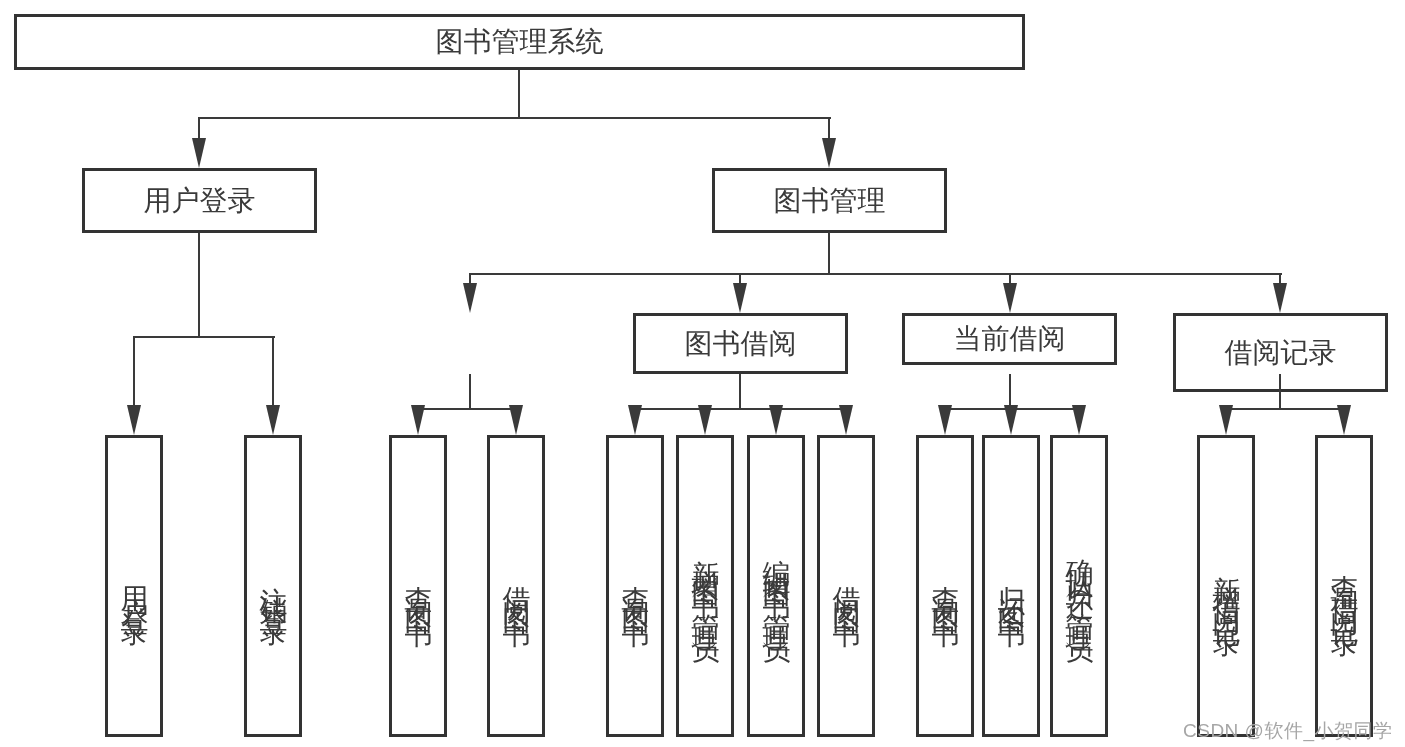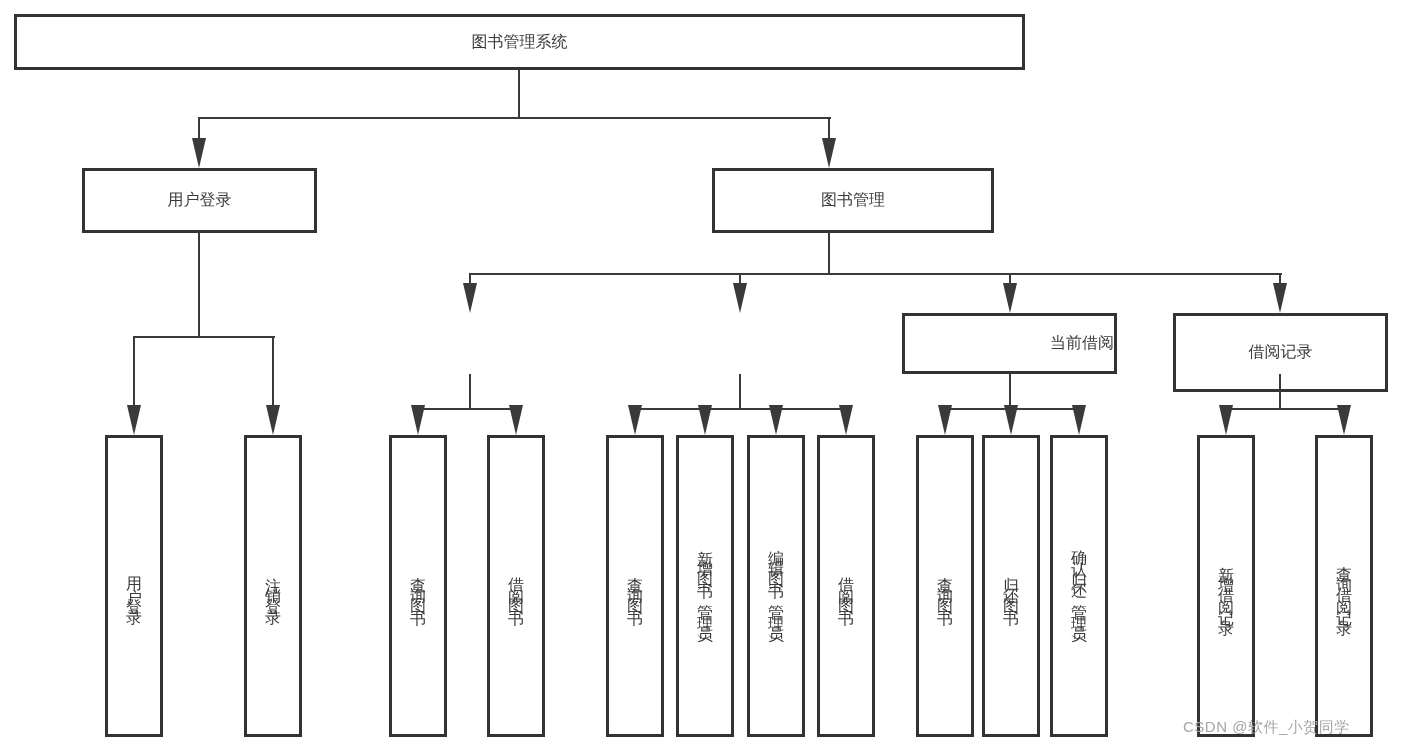--- a/index.html
+++ b/index.html
@@ -2,38 +2,38 @@
 <html><head>
 <meta charset="utf-8">
 <style>
   html,body { margin:0; padding:0; background:#ffffff; }
   #canvas {
     position:relative; width:1405px; height:747px; background:#ffffff;
     font-family:"Liberation Sans", sans-serif; overflow:hidden;
   }
   .box {
     position:absolute; box-sizing:border-box; background:#ffffff;
-    border:3px solid #333333; color:#3a3a3a; font-size:16px;
+    border:3px solid #333333; color:#3a3a3a; font-size:28px;
     display:flex; align-items:center; justify-content:center;
     white-space:nowrap;
   }
   .vtext {
     writing-mode:vertical-rl; text-orientation:mixed;
     letter-spacing:11px; line-height:1; white-space:normal;
   }
   .vline { position:absolute; width:2px; background:#3a3a3a; }
   .hline { position:absolute; height:2px; background:#3a3a3a; }
   .tri {
     position:absolute; width:0; height:0;
     border-left:7px solid transparent; border-right:7px solid transparent;
     border-top:30px solid #3a3a3a;
   }
   .watermark {
     position:absolute; left:1183px; top:718px; z-index:5;
-    color:#a6a6a6; font-size:15px; letter-spacing:0.5px;
+    color:#a6a6a6; font-size:19px; letter-spacing:0.5px;
   }
 </style>
 </head>
 <body>
 
 <div id="canvas">
 
   <div class="box" style="left:14px; top:14px; width:1011px; height:56px;">
     <span>图书管理系统</span>
   </div>
@@ -41,21 +41,21 @@
   <div class="vline" style="left:518px; top:70px;  height:48px;"></div>
   <div class="hline" style="left:198px; top:117px; width:633px;"></div>
   <div class="vline" style="left:198px; top:117px; height:25px;"></div>
   <div class="tri" style="left:192px; top:138px;"></div>
   <div class="vline" style="left:828px; top:117px; height:25px;"></div>
   <div class="tri" style="left:822px; top:138px;"></div>
 
   <div class="box" style="left:82px; top:168px; width:235px; height:65px;">
     <span>用户登录</span>
   </div>
-  <div class="box" style="left:712px; top:168px; width:282px; height:65px;">
+  <div class="box" style="left:712px; top:168px; width:235px; height:65px;">
     <span>图书管理</span>
   </div>
 
   <div class="vline" style="left:198px; top:233px; height:104px;"></div>
   <div class="hline" style="left:133px; top:336px; width:142px;"></div>
   <div class="vline" style="left:133px; top:336px; height:72px;"></div>
   <div class="tri" style="left:127px; top:405px;"></div>
   <div class="vline" style="left:272px; top:336px; height:72px;"></div>
   <div class="tri" style="left:266px; top:405px;"></div>
 
@@ -63,21 +63,24 @@
   <div class="hline" style="left:469px; top:273px; width:813px;"></div>
   <div class="vline" style="left:469px;  top:273px; height:14px;"></div>
   <div class="tri" style="left:463px;  top:283px;"></div>
   <div class="vline" style="left:739px;  top:273px; height:14px;"></div>
   <div class="tri" style="left:733px;  top:283px;"></div>
   <div class="vline" style="left:1009px; top:273px; height:14px;"></div>
   <div class="tri" style="left:1003px; top:283px;"></div>
   <div class="vline" style="left:1279px; top:273px; height:14px;"></div>
   <div class="tri" style="left:1273px; top:283px;"></div>
 
-  <div class="box" style="left:902px; top:313px; width:215px; height:61px;justify-content:flex-end;">
+  <div class="box" style="left:633px; top:313px; width:215px; height:61px;">
+    <span>图书借阅</span>
+  </div>
+  <div class="box" style="left:902px; top:313px; width:215px; height:52px;">
     <span>当前借阅</span>
   </div>
   <div class="box" style="left:1173px; top:313px; width:215px; height:79px;">
     <span>借阅记录</span>
   </div>
 
   <div class="vline" style="left:469px; top:374px; height:35px;"></div>
   <div class="hline" style="left:417px; top:408px; width:101px;"></div>
   <div class="tri" style="left:411px; top:405px;"></div>
   <div class="tri" style="left:509px; top:405px;"></div>

